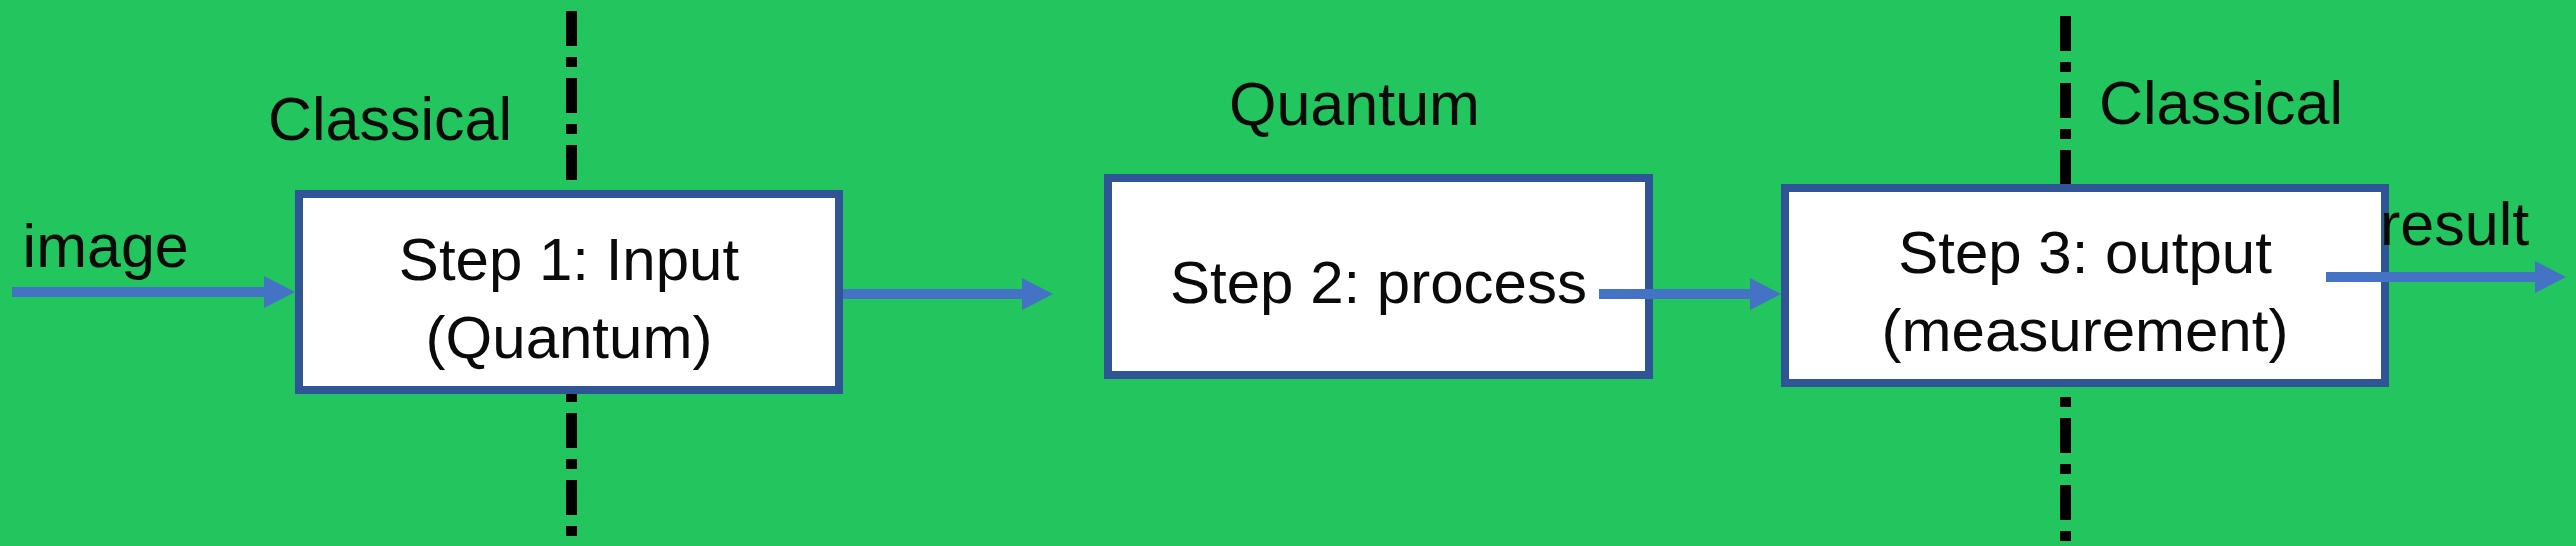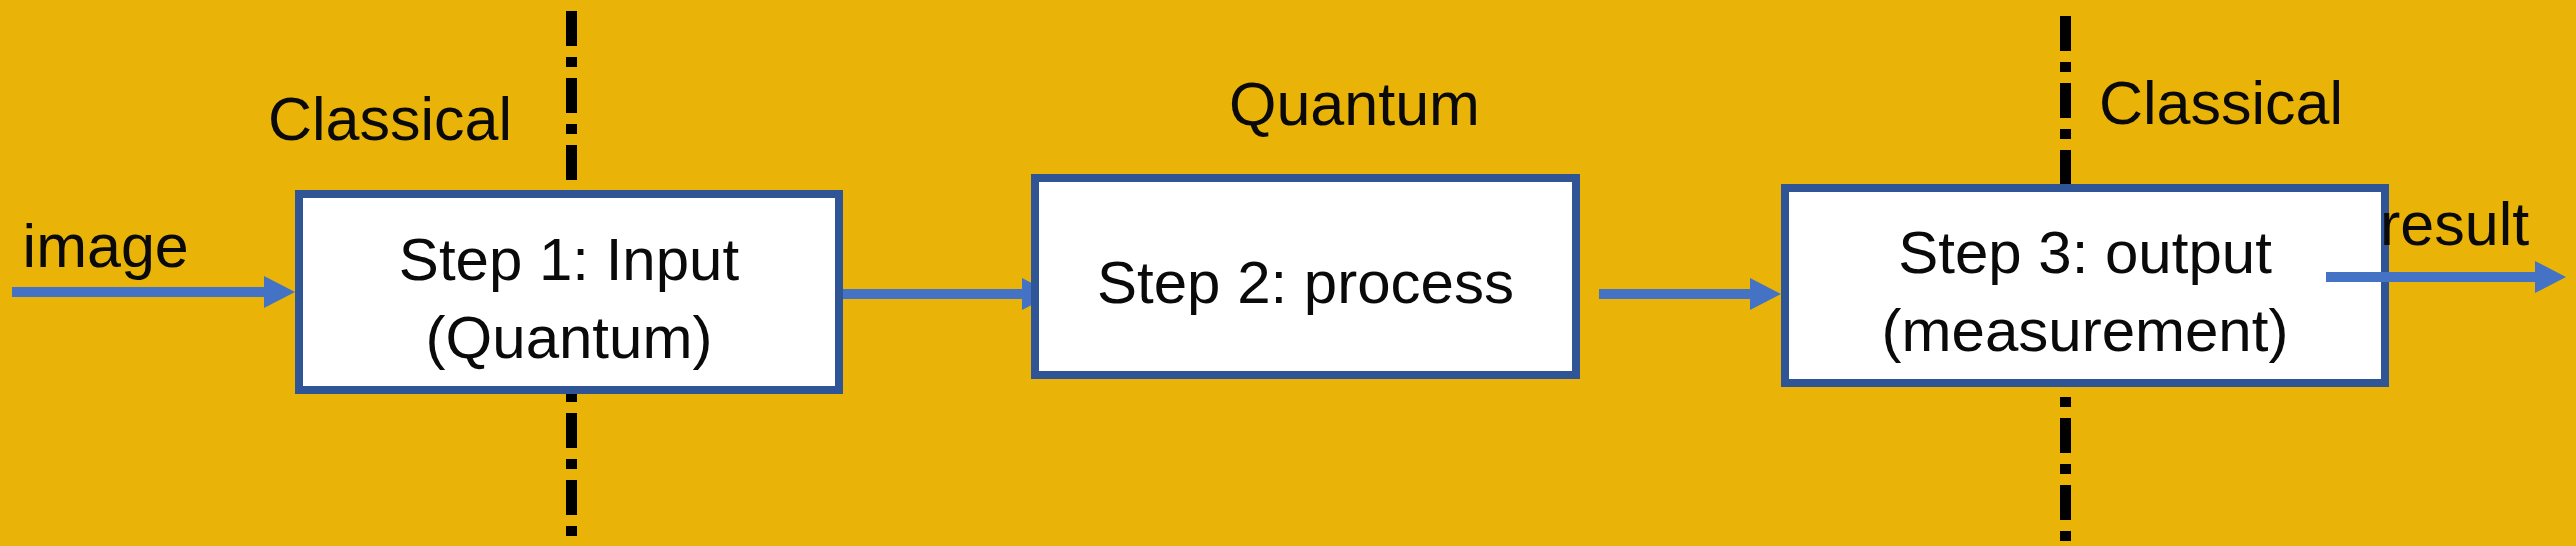--- a/index.html
+++ b/index.html
@@ -1,20 +1,20 @@
 <!DOCTYPE html>
 <html style="font-size:13px"><head>
 <meta charset="utf-8">
 <style>
   html, body { margin: 0; padding: 0; background: #ffffff; }
   #canvas {
     position: relative;
     width: 2576px;
     height: 547px;
-    background: #eab308;
+    background: #22c55e;
     overflow: hidden;
     font-family: "Liberation Sans", "DejaVu Sans", sans-serif;
     color: #0a0a0a;
   }
   .abs { position: absolute; }
 
   
   .region-label {
     font-size: 61px;
     line-height: 1.0;
@@ -104,21 +104,21 @@
   <div class="abs step-box" style="left:295px; top:190px; width:548px; height:204px;">
     <div class="line">Step 1: Input</div>
     <div class="line">(Quantum)</div>
   </div>
 
   <div class="abs arrow" style="left:843px; top:278px; width:210px;">
     <div class="shaft"></div>
     <div class="head"></div>
   </div>
 
-  <div class="abs step-box" style="left:1031px; top:174px; width:549px; height:205px;">
+  <div class="abs step-box" style="left:1104px; top:174px; width:549px; height:205px;">
     <div class="line">Step 2: process</div>
   </div>
 
   <div class="abs arrow" style="left:1599px; top:278px; width:182px;">
     <div class="shaft"></div>
     <div class="head"></div>
   </div>
 
   <div class="abs step-box" style="left:1781px; top:184px; width:608px; height:203px;">
     <div class="line">Step 3: output</div>

